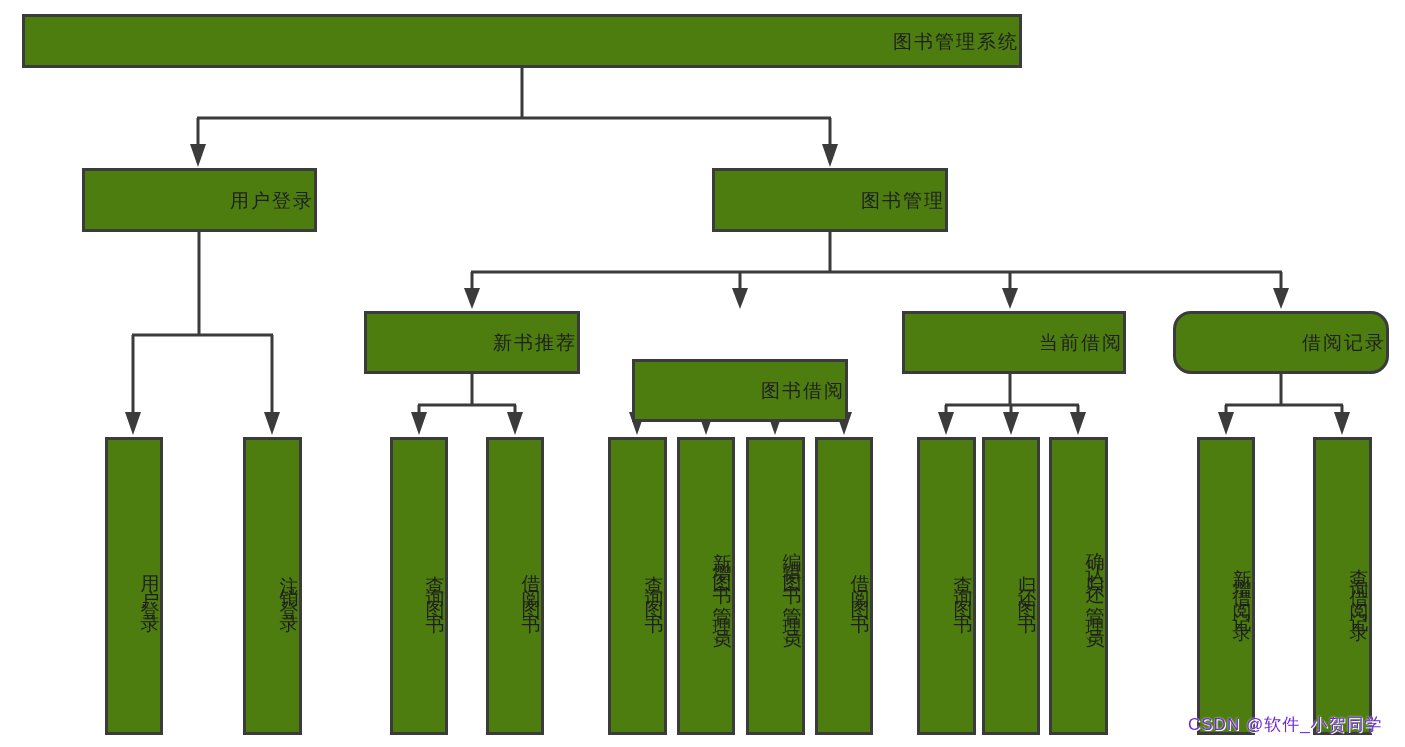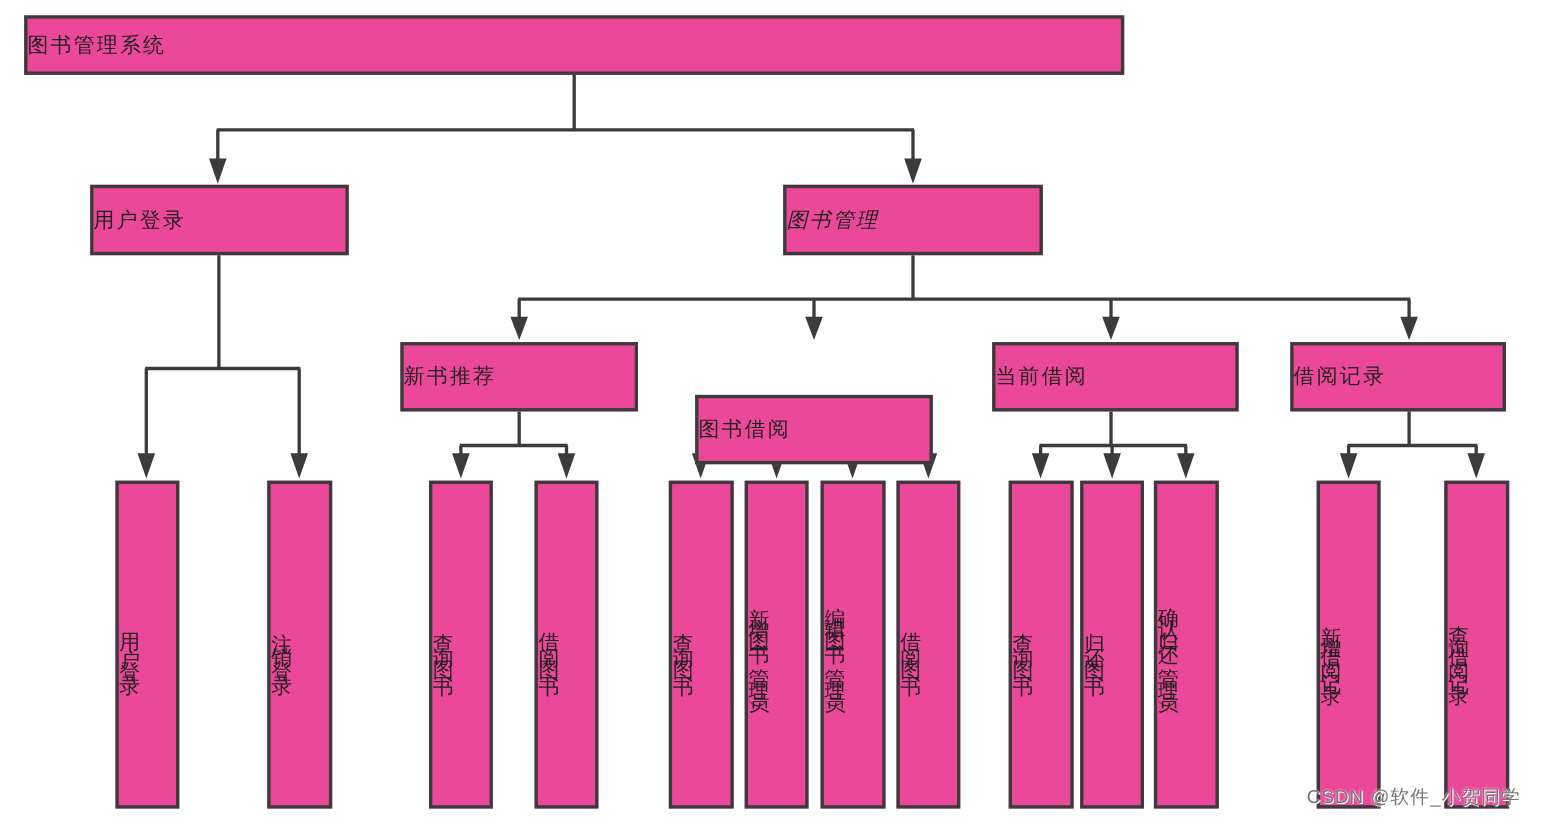--- a/index.html
+++ b/index.html
@@ -10,40 +10,40 @@
   html,body{margin:0;padding:0;background:var(--bg);}
   body{
     width:1405px;height:747px;position:relative;overflow:hidden;
     font-family:"Liberation Sans","DejaVu Sans",sans-serif;
     color:var(--text);
   }
   .canvas{position:absolute;inset:0;width:1405px;height:747px;background:var(--bg);}
   svg.connectors{position:absolute;left:0;top:0;z-index:1;}
   .box{
     position:absolute;z-index:2;box-sizing:border-box;
-    background:#ec4899;border:3px solid var(--line);
-    display:flex;align-items:center;justify-content:flex-start;
+    background:#4d7c0f;border:3px solid var(--line);
+    display:flex;align-items:center;justify-content:flex-end;
   }
   .box .lbl{
     font-size:19px;font-weight:500;letter-spacing:2px;color:var(--text);
     white-space:nowrap;line-height:1;
   }
   .root-box{left:22px;top:14px;width:1000px;height:54px;}
   .lvl1-box{top:168px;height:64px;}
   .lvl2-box{top:311px;height:63px;}
   .leaf-box{top:437px;height:298px;width:58px;}
   .leaf-box .vlbl{
     writing-mode:vertical-rl;
     font-size:19px;font-weight:500;line-height:1;
     letter-spacing:11px;color:var(--text);
   }
   .leaf-box .vlbl.wide{letter-spacing:13px;}
   .watermark{
     position:absolute;left:1188px;top:713px;z-index:6;
-    font-size:17px;color:#737373;letter-spacing:1px;white-space:nowrap;
+    font-size:17px;color:#6d28d9;letter-spacing:1px;white-space:nowrap;
     text-shadow:0 0 2px #ffffff,1px 1px 0 #ffffff;
   }
 </style>
 </head>
 <body>
 
 <div class="canvas">
 
   <svg class="connectors" width="1405" height="747" viewBox="0 0 1405 747">
 
@@ -92,34 +92,34 @@
     </g>
   </svg>
 
   <div class="box root-box">
     <span class="lbl">图书管理系统</span>
   </div>
 
   <div class="box lvl1-box" style="left:82px;width:235px;">
     <span class="lbl">用户登录</span>
   </div>
-  <div class="box lvl1-box" style="left:712px;width:236px;font-style:italic;">
+  <div class="box lvl1-box" style="left:712px;width:236px;">
     <span class="lbl">图书管理</span>
   </div>
 
   <div class="box lvl2-box" style="left:364px;width:216px;">
     <span class="lbl">新书推荐</span>
   </div>
   <div class="box lvl2-box" style="left:632px;width:216px;margin-top:48px;">
     <span class="lbl">图书借阅</span>
   </div>
   <div class="box lvl2-box" style="left:902px;width:224px;">
     <span class="lbl">当前借阅</span>
   </div>
-  <div class="box lvl2-box" style="left:1173px;width:196px;">
+  <div class="box lvl2-box" style="left:1173px;width:216px;border-radius:18px;">
     <span class="lbl">借阅记录</span>
   </div>
 
   <div class="box leaf-box" style="left:105px;">
     <span class="vlbl wide">用户登录</span>
   </div>
   <div class="box leaf-box" style="left:243px;width:59px;">
     <span class="vlbl wide">注销登录</span>
   </div>
   <div class="box leaf-box" style="left:390px;">

